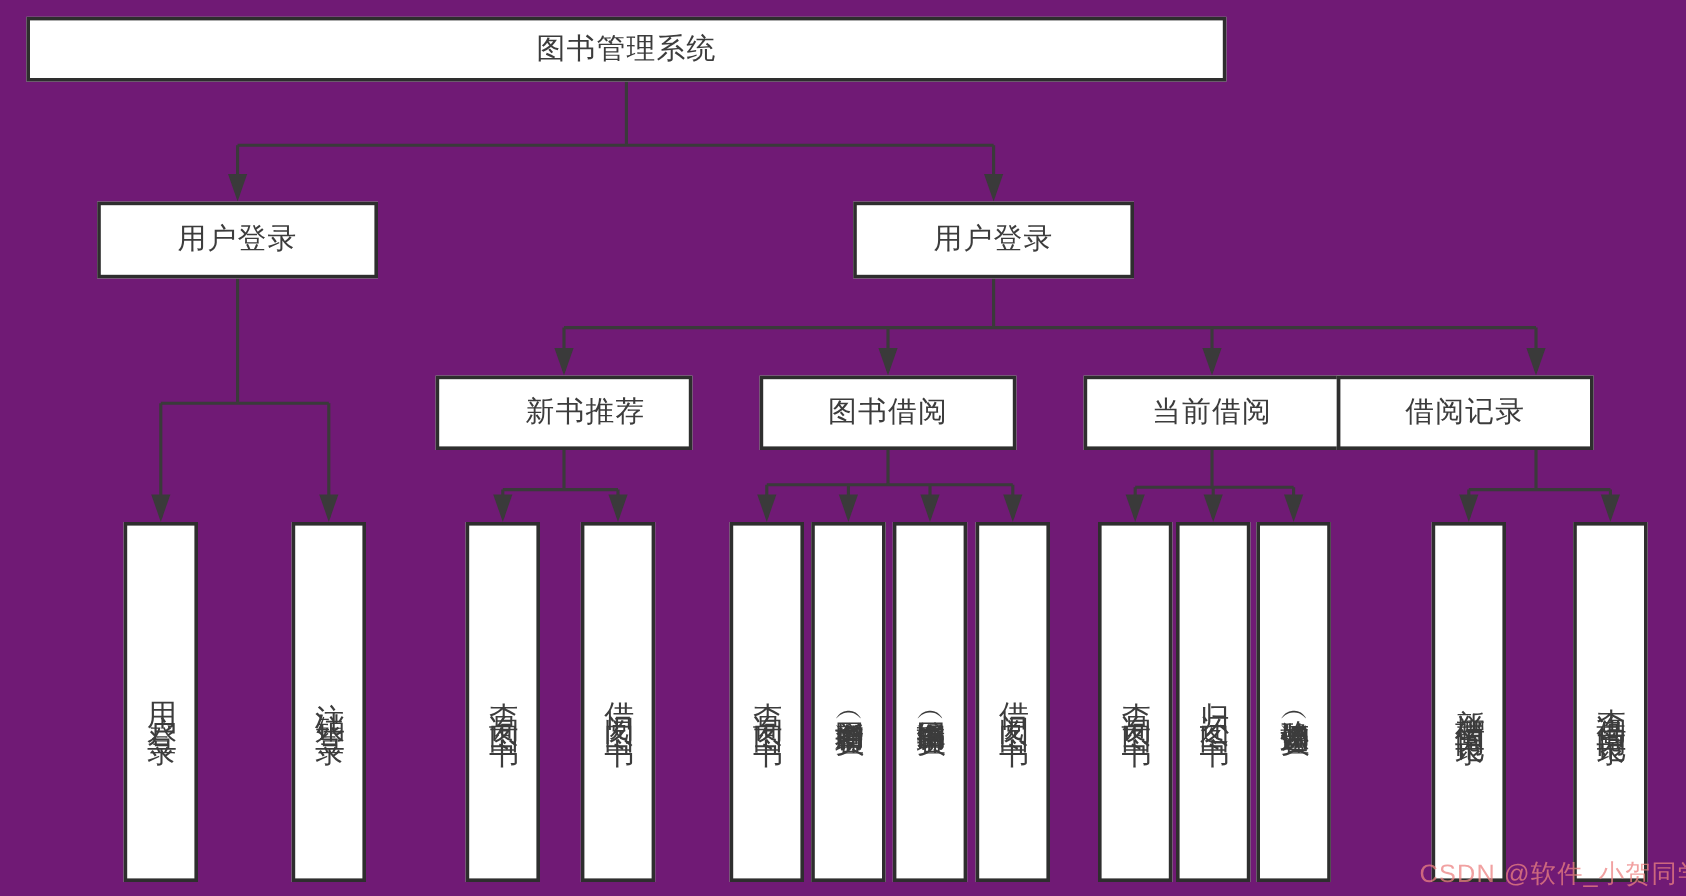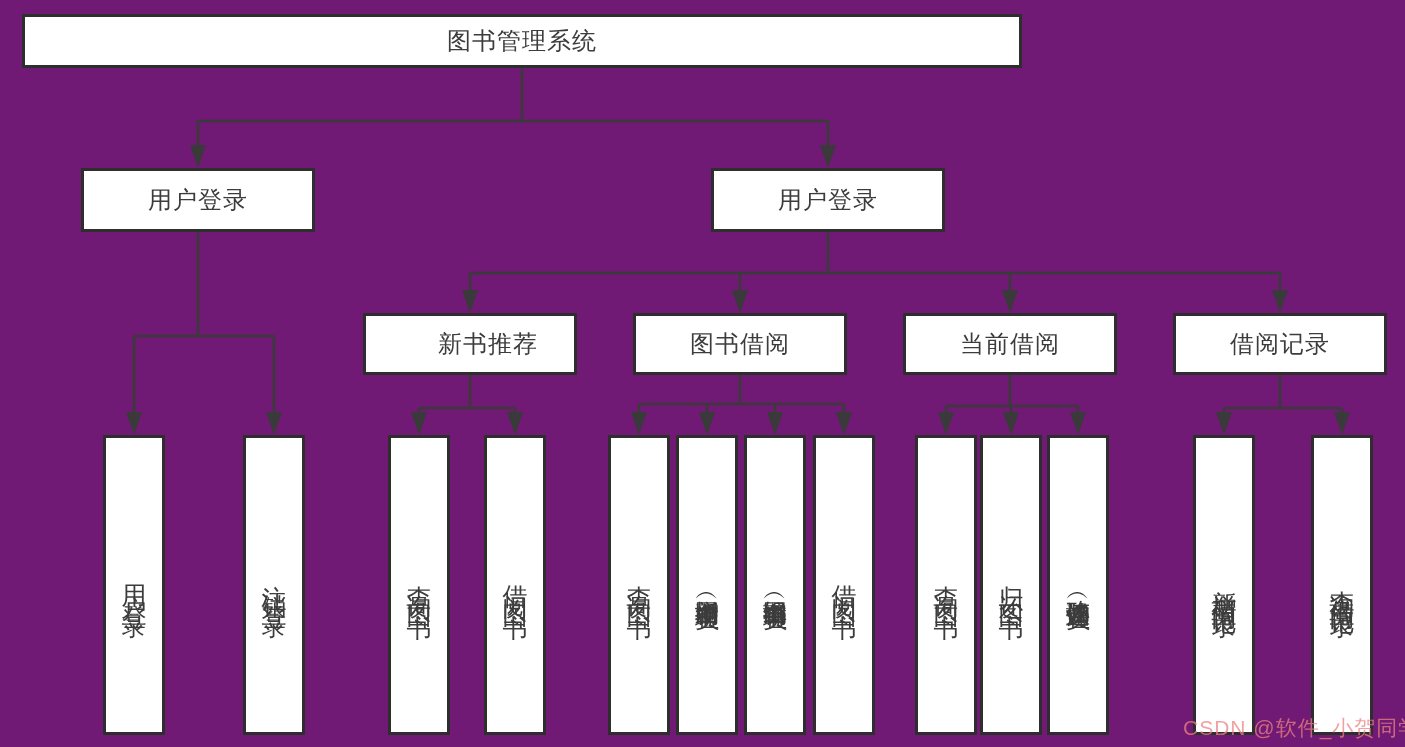--- a/index.html
+++ b/index.html
@@ -115,21 +115,21 @@
   </svg>
 
   <div class="box h-box root-box">图书管理系统</div>
 
   <div class="box h-box l2-box" style="left:81px;">用户登录</div>
   <div class="box h-box l2-box" style="left:711px;">用户登录</div>
 
   <div class="box h-box l3-box" style="left:363px;padding-left:36px;">新书推荐</div>
   <div class="box h-box l3-box" style="left:903px;">当前借阅</div>
   <div class="box h-box l3-box" style="left:633px;">图书借阅</div>
-  <div class="box h-box l3-box" style="left:1173px;">借阅记录</div>
+  <div class="box h-box l3-box" style="left:1114px;">借阅记录</div>
 
   <div class="box v-box" style="left:103px;">用户登录</div>
   <div class="box v-box" style="left:243px;">注销登录</div>
 
   <div class="box v-box" style="left:388px;">查询图书</div>
   <div class="box v-box" style="left:484px;">借阅图书</div>
 
   <div class="box v-box" style="left:608px;">查询图书</div>
   <div class="box v-box len8" style="left:676px;">新增图书（管理员）</div>
   <div class="box v-box len8" style="left:744px;">编辑图书（管理员）</div>

